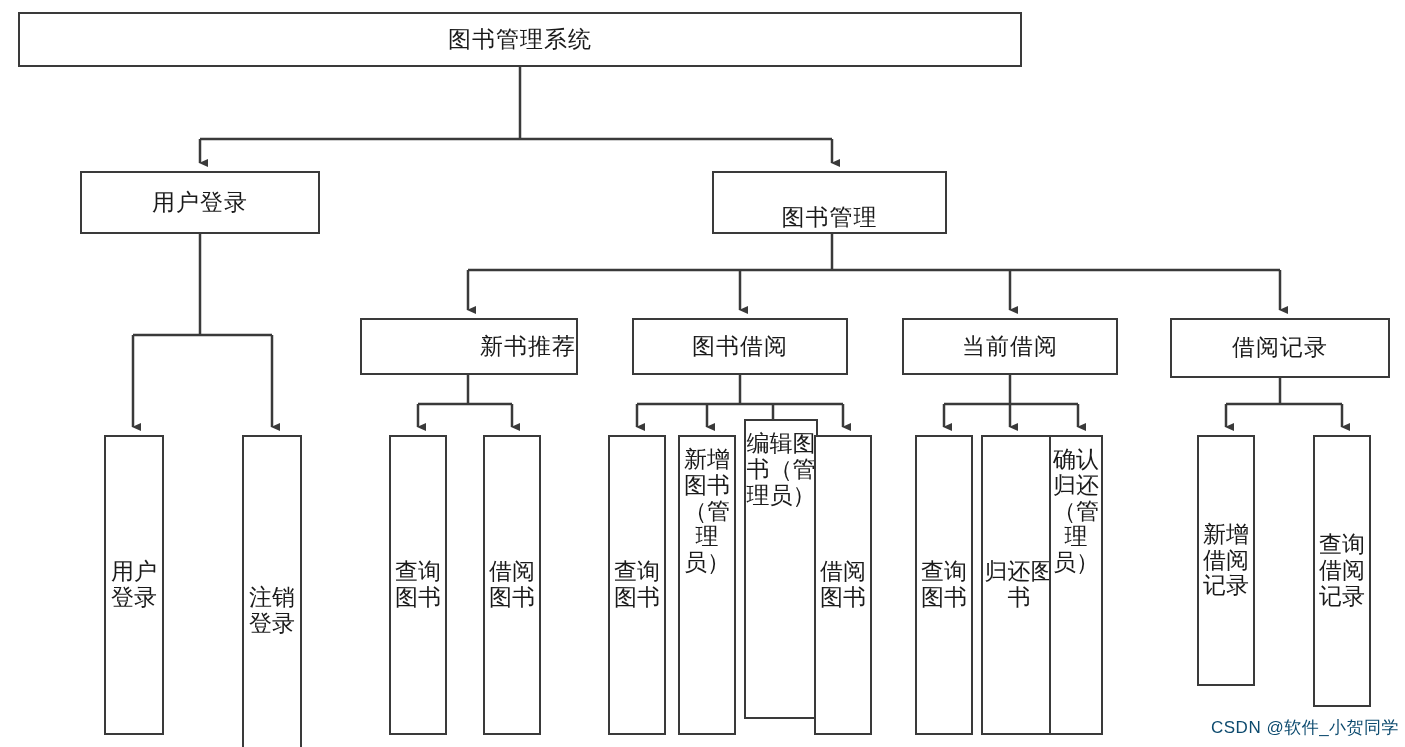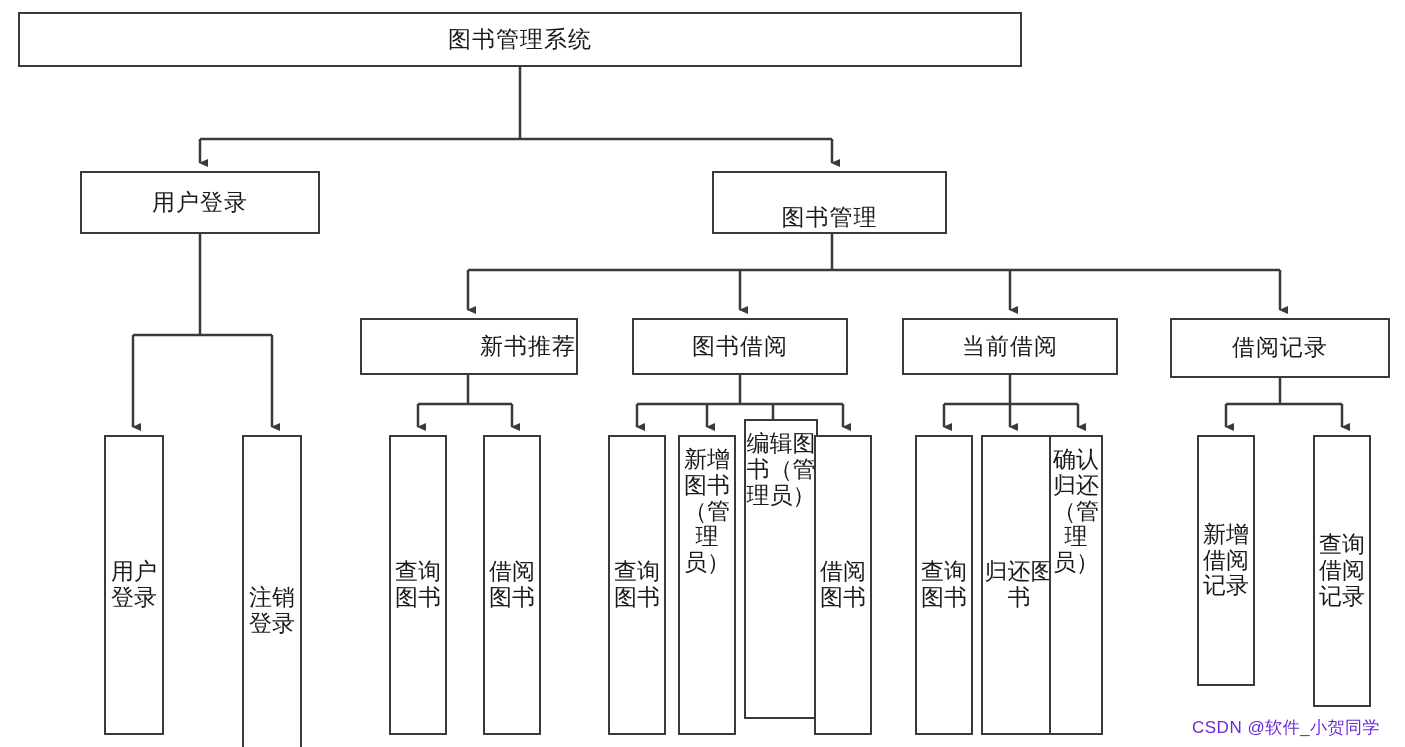--- a/index.html
+++ b/index.html
@@ -56,23 +56,24 @@
     white-space: normal;
     writing-mode: horizontal-tb;
   }
   .node.vert.mid {
     align-items: center;
     padding-top: 0;
   }
   .watermark {
     position: absolute;
     font-size: 17px;
-    color: #6d28d9;
+    color: #0c4a6e;
     letter-spacing: 0.5px;
     white-space: nowrap;
+    margin-left: 19px;
   }
 </style>
 </head>
 <body>
 
 <div id="canvas">
 
   <svg id="wires" viewBox="0 0 1405 747">
     <defs>
       <marker id="arrowhead" markerWidth="9" markerHeight="9" refX="4.5" refY="8" orient="auto" markerUnits="userSpaceOnUse">

